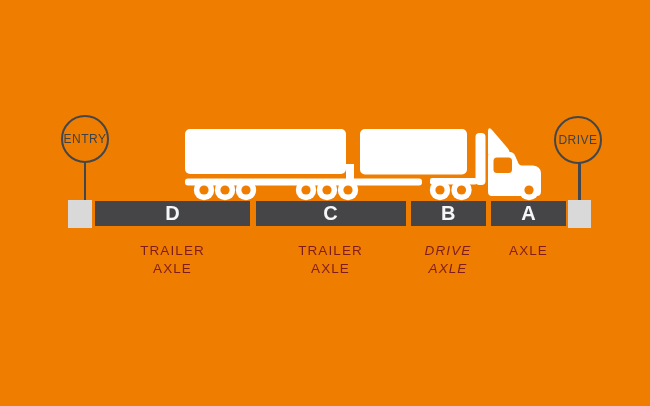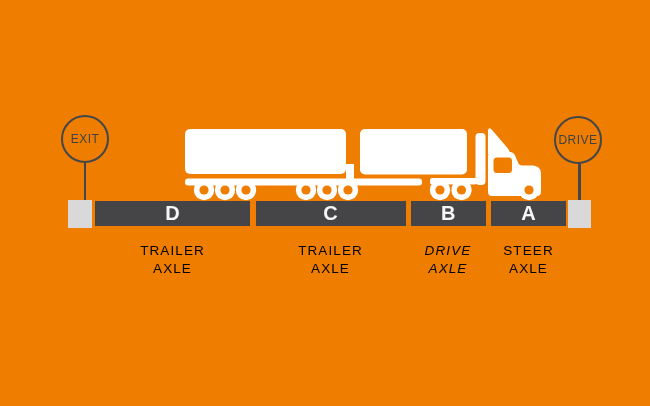--- a/index.html
+++ b/index.html
@@ -29,21 +29,21 @@
     position:absolute;top:201px;height:25px;background:#454547;
     display:flex;align-items:center;justify-content:center;
     color:#F5F6F7;font-size:20px;font-weight:bold;
   }
   .seg-d{left:95px;width:155px;}
   .seg-c{left:255.5px;width:150px;}
   .seg-b{left:410.5px;width:75.5px;}
   .seg-a{left:491px;width:75px;}
   .caption{
     position:absolute;top:242px;width:150px;
-    text-align:center;color:#000000;
+    text-align:center;color:#7f1d1d;
     font-size:13.5px;line-height:17.5px;letter-spacing:1.1px;
   }
   .cap-d{left:97.5px;}
   .cap-c{left:255.5px;}
   .cap-b{left:373px;font-style:italic;}
   .cap-a{left:453.5px;}
 </style>
 </head>
 <body>
 
@@ -84,21 +84,21 @@
       </g>
       <g>
         <circle cx="529" cy="190" r="10.2"></circle>
           <circle cx="529" cy="190" r="4.6" fill="#EF7D00"></circle>
       </g>
     </g>
   </svg>
 
   <div class="sign-pole entry"></div>
   <div class="sign-circle entry">
-    <span>EXIT</span>
+    <span>ENTRY</span>
   </div>
   <div class="platform-block entry"></div>
 
   <div class="sign-pole exit"></div>
   <div class="sign-circle exit">
     <span>DRIVE</span>
   </div>
   <div class="platform-block exit"></div>
 
   <div class="bar-segment seg-d">
@@ -120,17 +120,16 @@
   </div>
   <div class="caption cap-c">
     <div>TRAILER</div>
     <div>AXLE</div>
   </div>
   <div class="caption cap-b">
     <div>DRIVE</div>
     <div>AXLE</div>
   </div>
   <div class="caption cap-a">
-    <div>STEER</div>
     <div>AXLE</div>
   </div>
 
 </div>
 
 </body></html>

